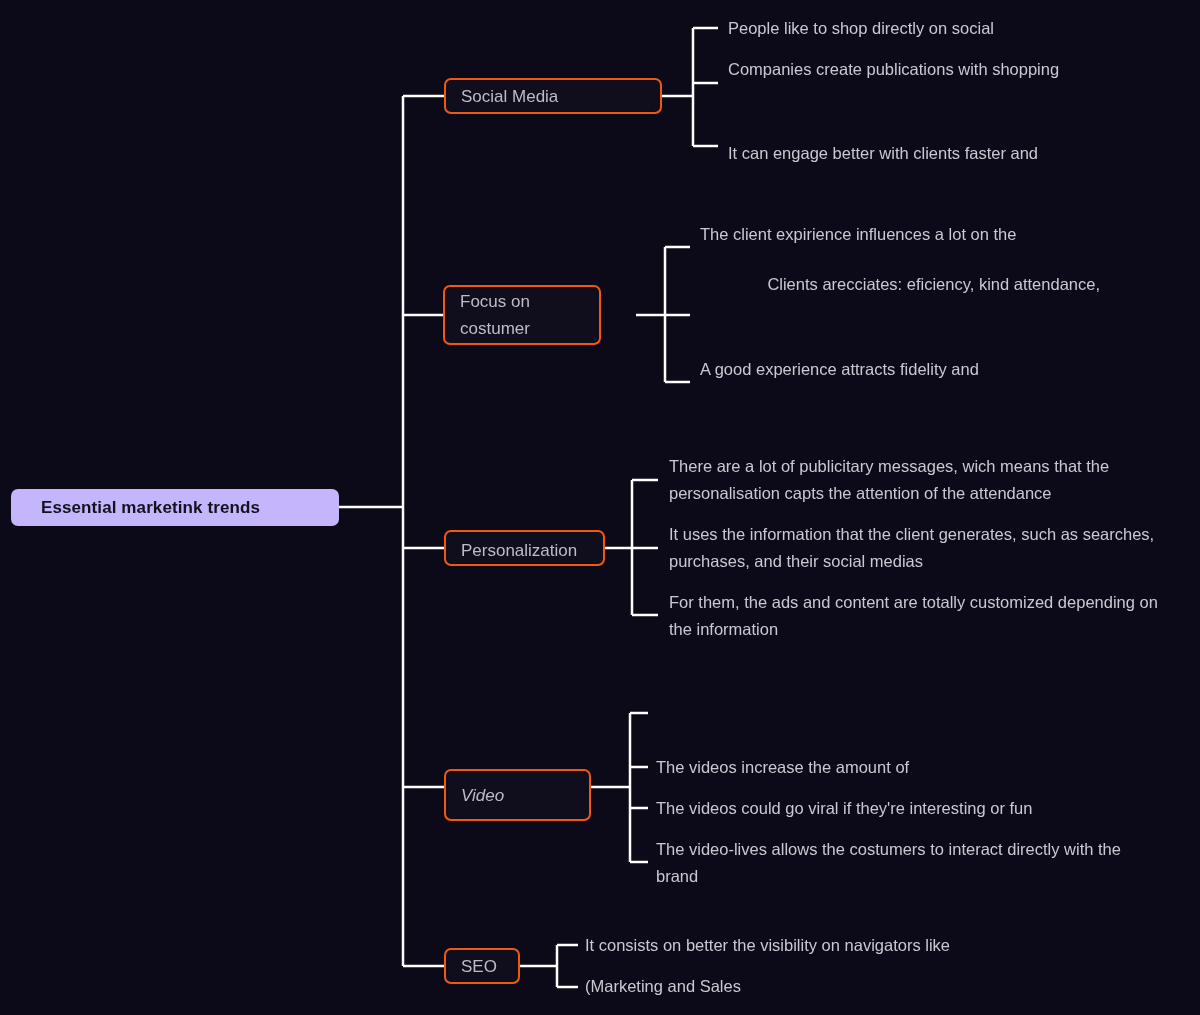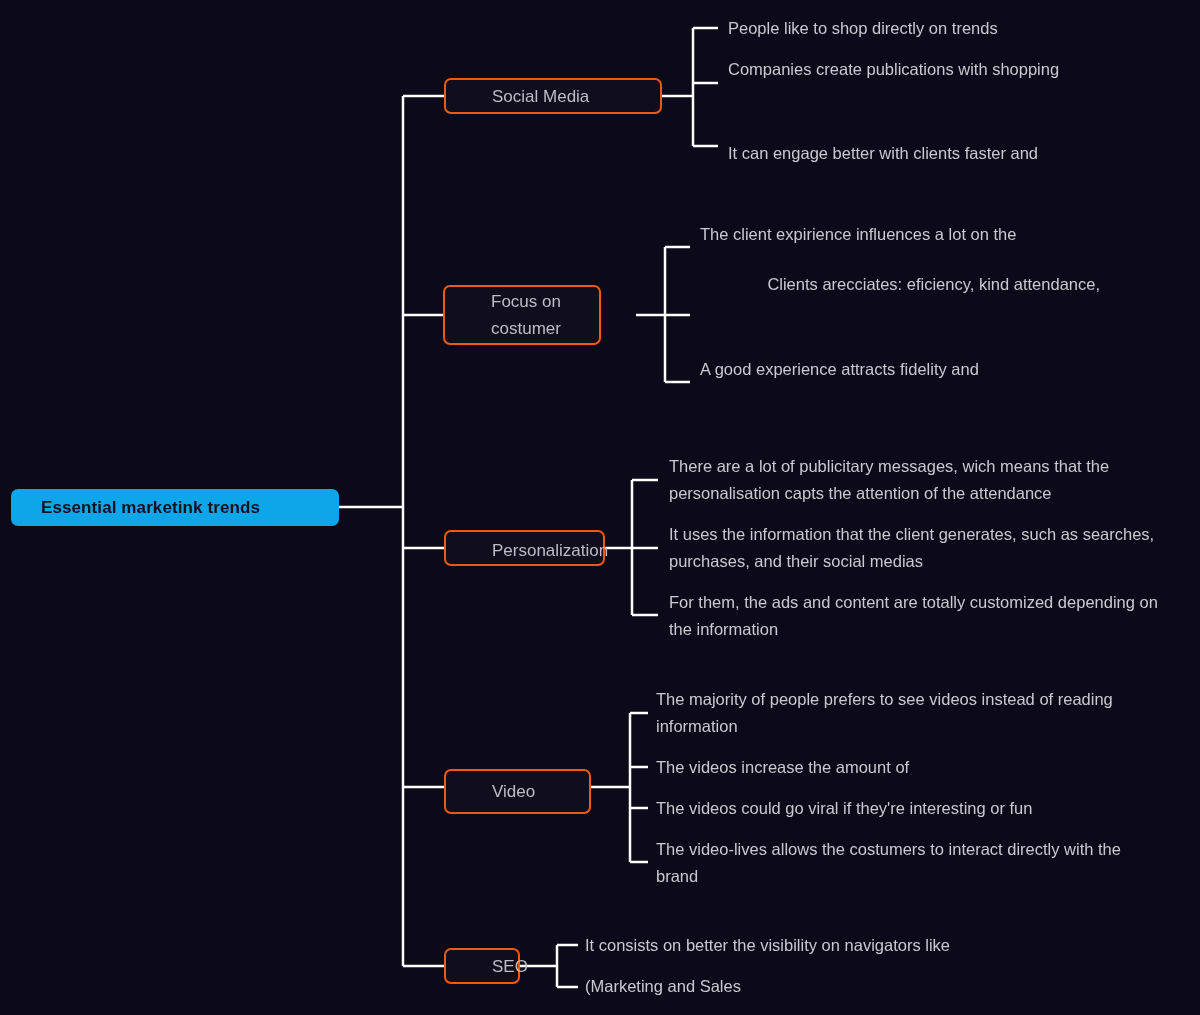--- a/index.html
+++ b/index.html
@@ -22,21 +22,21 @@
     width: 1200px;
     height: 1015px;
     pointer-events: none;
   }
   .root-node {
     position: absolute;
     left: 11px;
     top: 489px;
     width: 328px;
     height: 37px;
-    background: #0ea5e9;
+    background: #c4b5fd;
     border-radius: 7px;
     box-sizing: border-box;
     display: flex;
     align-items: center;
     padding-left: 30px;
   }
   .root-label {
     color: #14121f;
     font-size: 17px;
     font-weight: bold;
@@ -51,21 +51,20 @@
     box-sizing: border-box;
     display: flex;
     align-items: center;
     padding-left: 15px;
   }
   .branch-label {
     color: #bdbdc6;
     font-size: 17px;
     line-height: 27px;
     white-space: pre-line;
-    margin-left: 31px;
   }
   .leaf {
     position: absolute;
     color: #c9c9d1;
     font-size: 16.5px;
     line-height: 27px;
   }
 </style>
 </head>
 <body>
@@ -117,21 +116,21 @@
     </g>
   </svg>
 
   <div class="root-node">
     <span class="root-label">Essential marketink trends</span>
   </div>
 
   <div class="branch-node" style="left:444px; top:78px; width:218px; height:36px;">
     <span class="branch-label">Social Media</span>
   </div>
-  <div class="leaf" style="left:728px; top:15px; width:400px;">People like to shop directly on trends</div>
+  <div class="leaf" style="left:728px; top:15px; width:400px;">People like to shop directly on social</div>
   <div class="leaf" style="left:728px; top:56px; width:400px;">Companies create publications with
 shopping</div>
   <div class="leaf" style="left:728px; top:124px; width:400px;margin-top:16px;">It can engage better with clients faster
 and</div>
 
   <div class="branch-node" style="left:443px; top:285px; width:158px; height:60px;">
     <span class="branch-label">Focus on
 costumer</span>
   </div>
   <div class="leaf" style="left:700px; top:221px; width:400px;">The client expirience influences a lot on
@@ -144,25 +143,23 @@
   <div class="branch-node" style="left:444px; top:530px; width:161px; height:36px;align-items:flex-end;">
     <span class="branch-label">Personalization</span>
   </div>
   <div class="leaf" style="left:669px; top:453px; width:500px;">There are a lot of publicitary messages, wich means that
 the personalisation capts the attention of the attendance</div>
   <div class="leaf" style="left:669px; top:521px; width:500px;">It uses the information that the client generates, such as
 searches, purchases, and their social medias</div>
   <div class="leaf" style="left:669px; top:589px; width:500px;">For them, the ads and content are totally customized
 depending on the information</div>
 
-  <div class="branch-node" style="left:444px; top:769px; width:147px; height:45px;">
+  <div class="branch-node" style="left:444px; top:769px; width:147px; height:52px;font-style:italic;">
     <span class="branch-label">Video</span>
   </div>
-  <div class="leaf" style="left:656px; top:686px; width:490px;">The majority of people prefers to see videos instead of
-reading information</div>
   <div class="leaf" style="left:656px; top:754px; width:490px;">The videos increase the amount of</div>
   <div class="leaf" style="left:656px; top:795px; width:490px;">The videos could go viral if they're interesting or fun</div>
   <div class="leaf" style="left:656px; top:836px; width:490px;">The video-lives allows the costumers to interact directly
 with the brand</div>
 
   <div class="branch-node" style="left:444px; top:948px; width:76px; height:36px;">
     <span class="branch-label">SEO</span>
   </div>
   <div class="leaf" style="left:585px; top:932px; width:470px;">It consists on better the visibility on navigators like</div>
   <div class="leaf" style="left:585px; top:973px; width:470px;">(Marketing and Sales</div>

